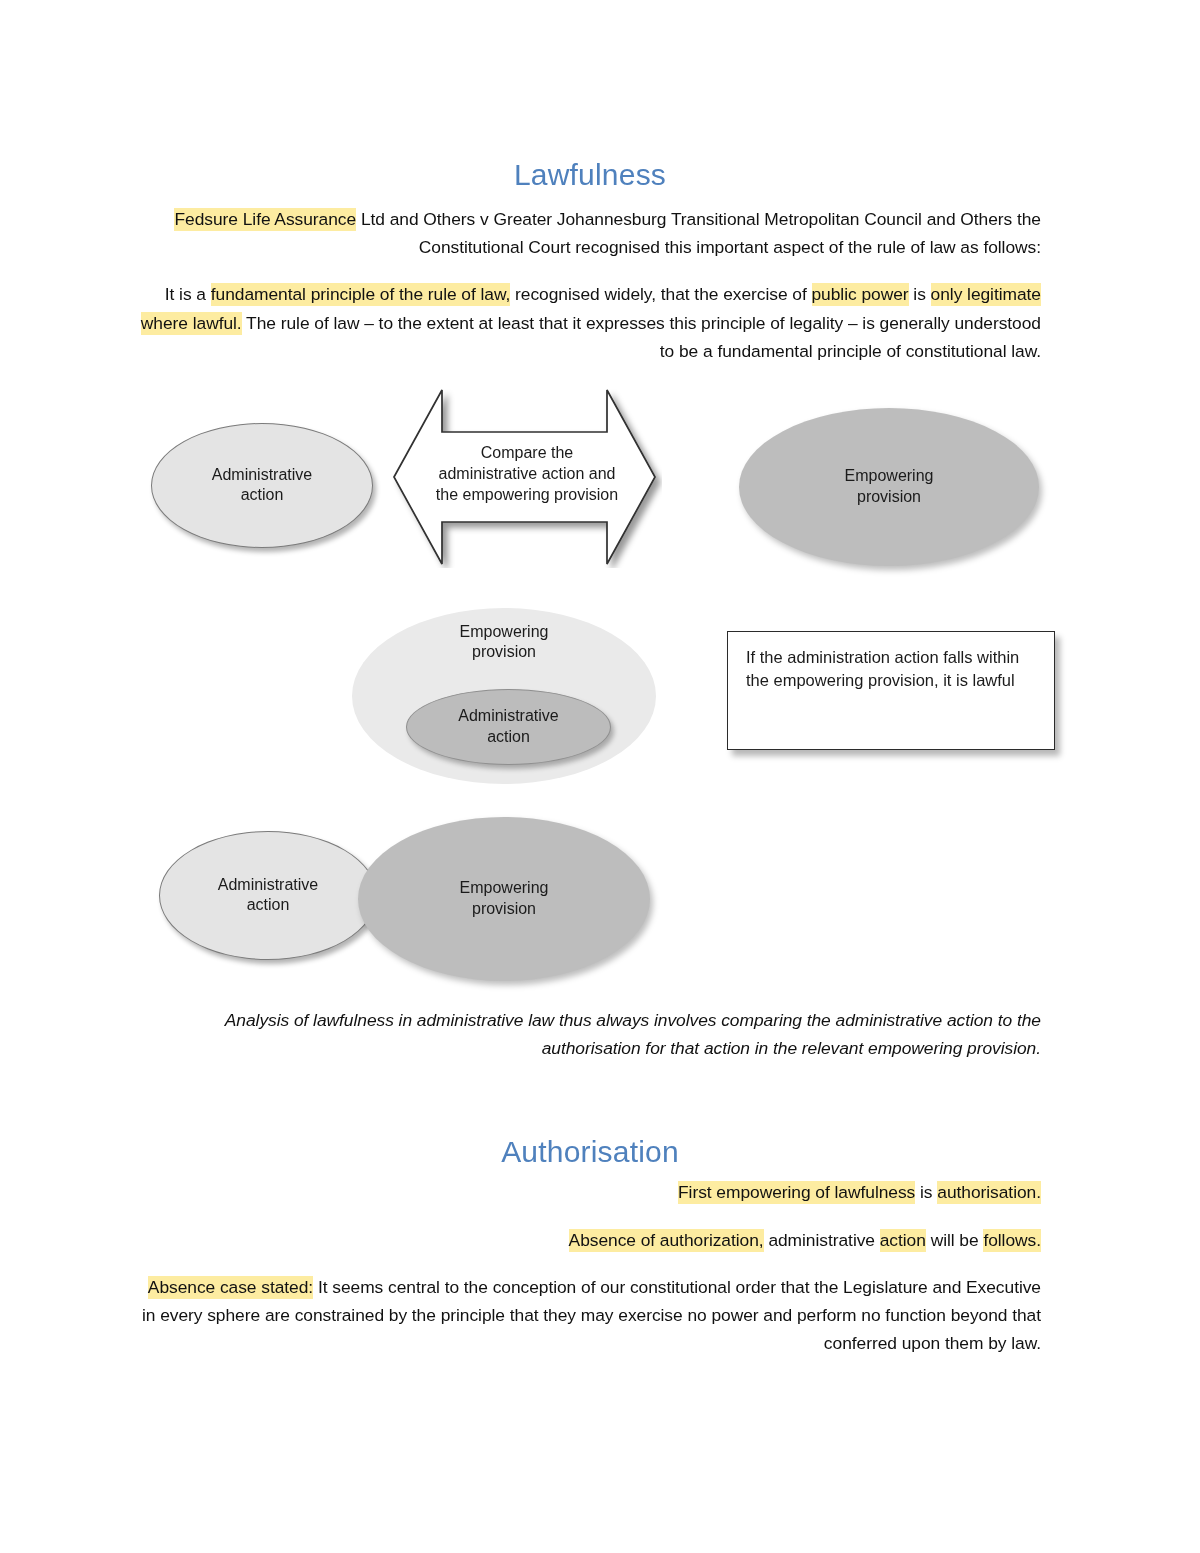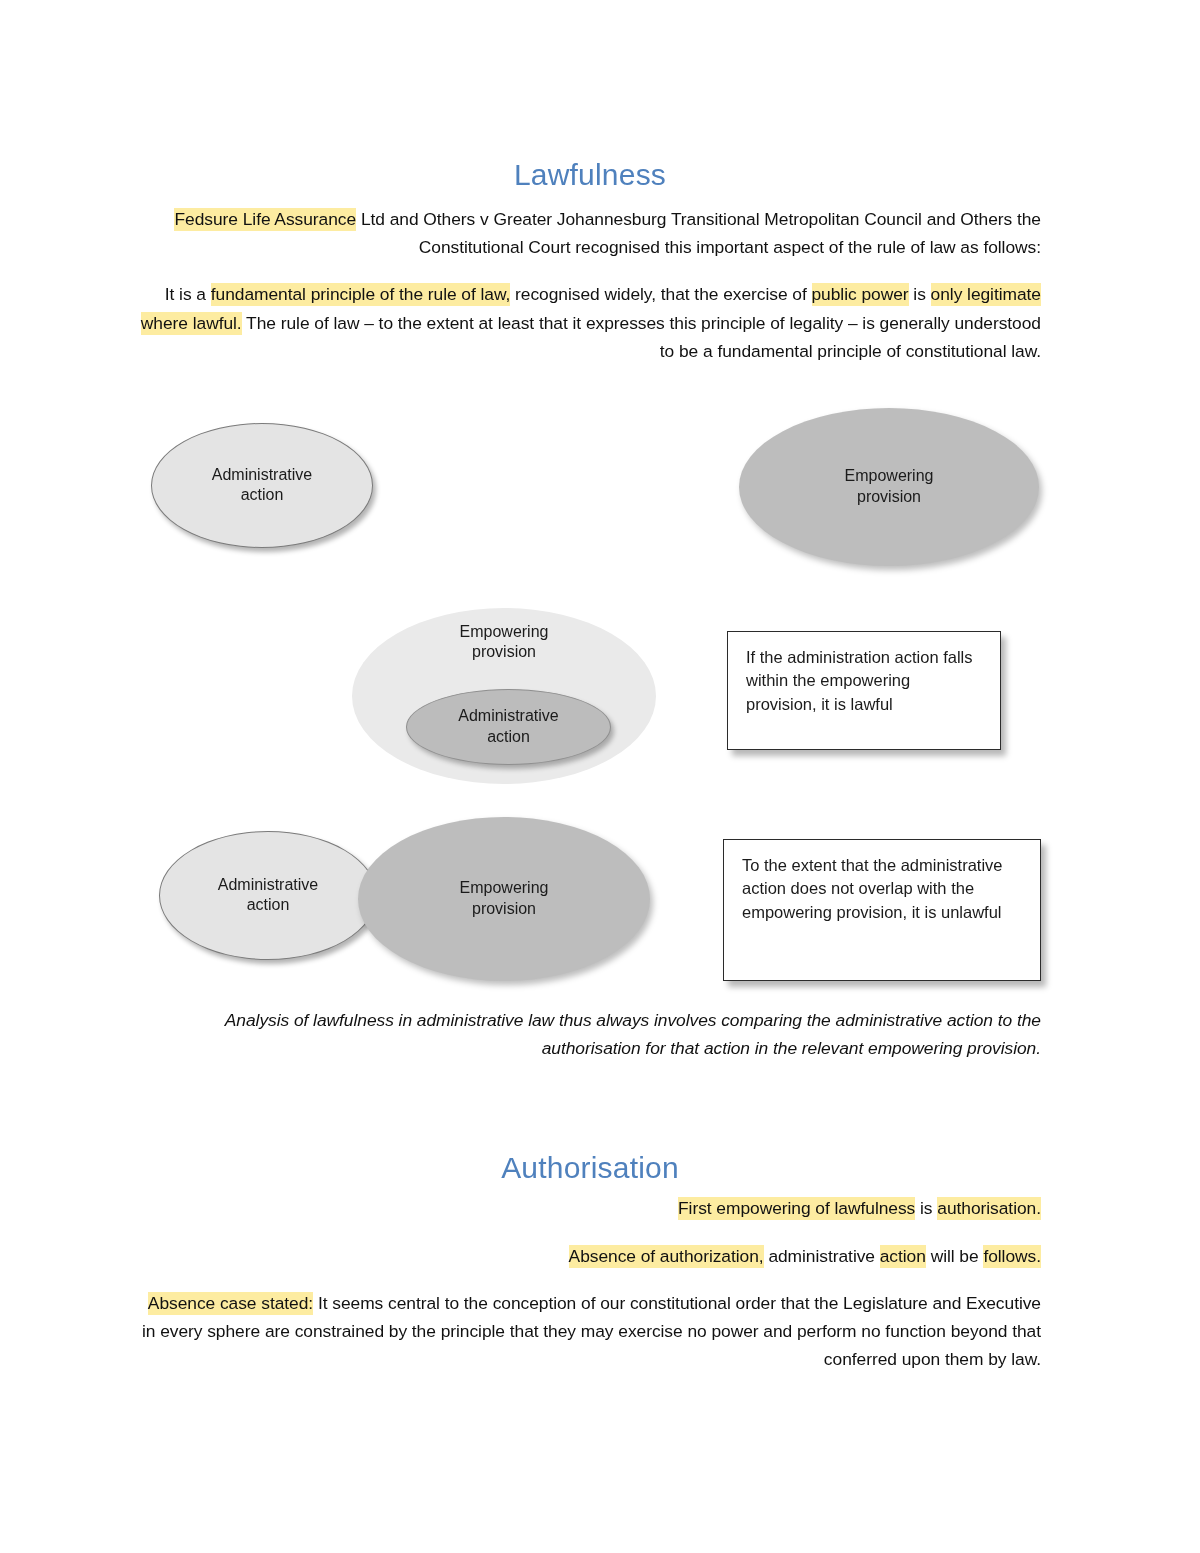--- a/index.html
+++ b/index.html
@@ -36,21 +36,21 @@
     font-size: 30px;
     font-weight: 400;
     color: #4f81bd;
     text-align: center;
     margin: 0 0 14px 0;
     letter-spacing: 0.2px;
     line-height: 1.1;
   }
 
   h1.doc-heading.second {
-    margin-top: 16px;
+    margin-top: 0;
     margin-bottom: 10px;
   }
 
   p.body-par {
     font-size: 17.4px;
     line-height: 1.62;
     margin: 0 0 19px 0;
     color: #111;
     text-align: right;
     letter-spacing: -0.05px;
@@ -144,21 +144,21 @@
   
   #ellipse-admin-1   { left: 12px;  top: 39px;  width: 222px; height: 125px; }
   #ellipse-emp-1     { left: 600px; top: 24px;  width: 300px; height: 158px; }
 
   #ellipse-emp-outer { left: 213px; top: 224px; width: 304px; height: 176px; }
   #ellipse-admin-in  { left: 267px; top: 305px; width: 205px; height: 76px; }
 
   #ellipse-admin-3   { left: 20px;  top: 447px; width: 218px; height: 129px; }
   #ellipse-emp-3     { left: 219px; top: 433px; width: 292px; height: 164px; }
 
-  #callout-lawful    { left: 588px; top: 247px; width: 274px; height: 119px; }
+  #callout-lawful    { left: 588px; top: 247px; width: 328px; height: 119px; }
   #callout-unlawful  { left: 584px; top: 455px; width: 318px; height: 142px; }
 
   .tail-par { margin-top: 14px; font-style: italic; }
   .gap { height: 54px; }
 </style>
 </head>
 <body>
 
 <div class="page">
   <div class="content">
@@ -168,20 +168,33 @@
     <p class="body-par"><span class="hl">Fedsure Life Assurance</span><span> Ltd and Others v Greater Johannesburg Transitional Metropolitan Council and Others the Constitutional Court recognised this important aspect of the rule of law as follows:</span></p>
 
     <p class="body-par"><span>It is a </span><span class="hl">fundamental principle of the rule of law,</span><span> recognised widely, that the exercise of </span><span class="hl">public power</span><span> is </span><span class="hl">only legitimate where lawful.</span><span> The rule of law – to the extent at least that it expresses this principle of legality – is generally understood to be a fundamental principle of constitutional law.</span></p>
 
     <div class="diagram">
 
       <div class="ell ell-light" id="ellipse-admin-1">
         <span class="lbl">Administrative<br>action</span>
       </div>
 
+      <div class="arrow-wrap">
+        <svg viewBox="0 0 270 182" xmlns="http://www.w3.org/2000/svg">
+          <defs>
+            <filter id="shdw" x="-25%" y="-25%" width="160%" height="160%">
+              <feDropShadow dx="5" dy="5" stdDeviation="3" flood-color="#000000" flood-opacity="0.40"></feDropShadow>
+            </filter>
+          </defs>
+          <polygon points="2,91 50,4 50,46 215,46 215,4 263,91 215,178 215,136 50,136 50,178" fill="#ffffff" stroke="#303030" stroke-width="1.7" filter="url(#shdw)"></polygon>
+        </svg>
+        <div class="arrow-text">
+          <span>Compare the<br>administrative action and<br>the empowering provision</span>
+        </div>
+      </div>
 
       <div class="ell ell-dark-noborder" id="ellipse-emp-1">
         <span class="lbl">Empowering<br>provision</span>
       </div>
 
       <div class="ell ell-pale" id="ellipse-emp-outer" style="align-items:flex-start; padding-top:14px;">
         <span class="lbl">Empowering<br>provision</span>
       </div>
       <div class="ell ell-dark" id="ellipse-admin-in">
         <span class="lbl">Administrative<br>action</span>
@@ -189,23 +202,20 @@
       <div class="callout" id="callout-lawful">
         <span>If the administration action falls within the empowering provision, it is lawful</span>
       </div>
 
       <div class="ell ell-light" id="ellipse-admin-3">
         <span class="lbl">Administrative<br>action</span>
       </div>
       <div class="ell ell-dark-noborder" id="ellipse-emp-3">
         <span class="lbl">Empowering<br>provision</span>
       </div>
-      <div class="callout" id="callout-unlawful">
-        <span>To the extent that the administrative action does not overlap with the empowering provision, it is unlawful</span>
-      </div>
     </div>
 
     <p class="body-par tail-par">Analysis of lawfulness in administrative law thus always involves comparing the administrative action to the authorisation for that action in the relevant empowering provision.</p>
 
     <div class="gap"></div>
 
     <h1 class="doc-heading second">Authorisation</h1>
 
     <p class="body-par"><span class="hl">First empowering of lawfulness</span><span> is </span><span class="hl">authorisation.</span></p>
 

